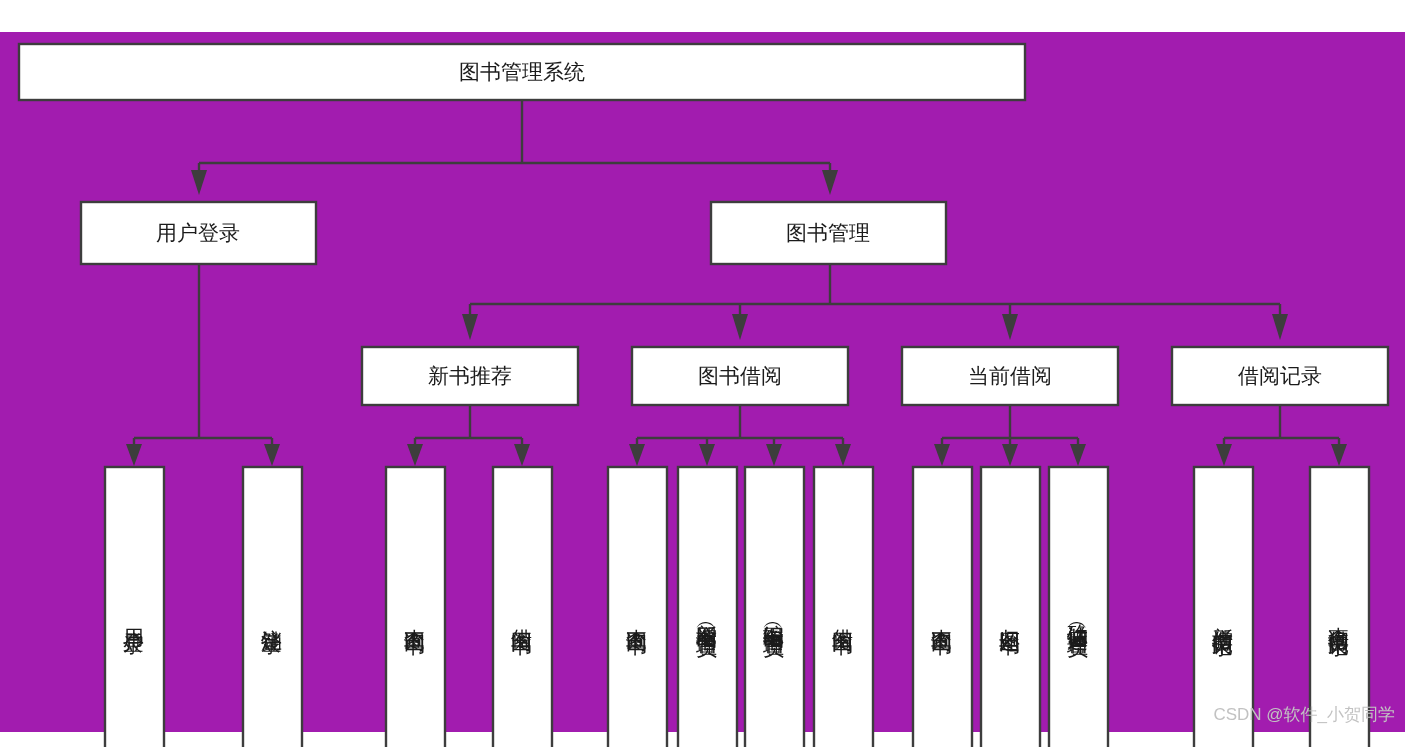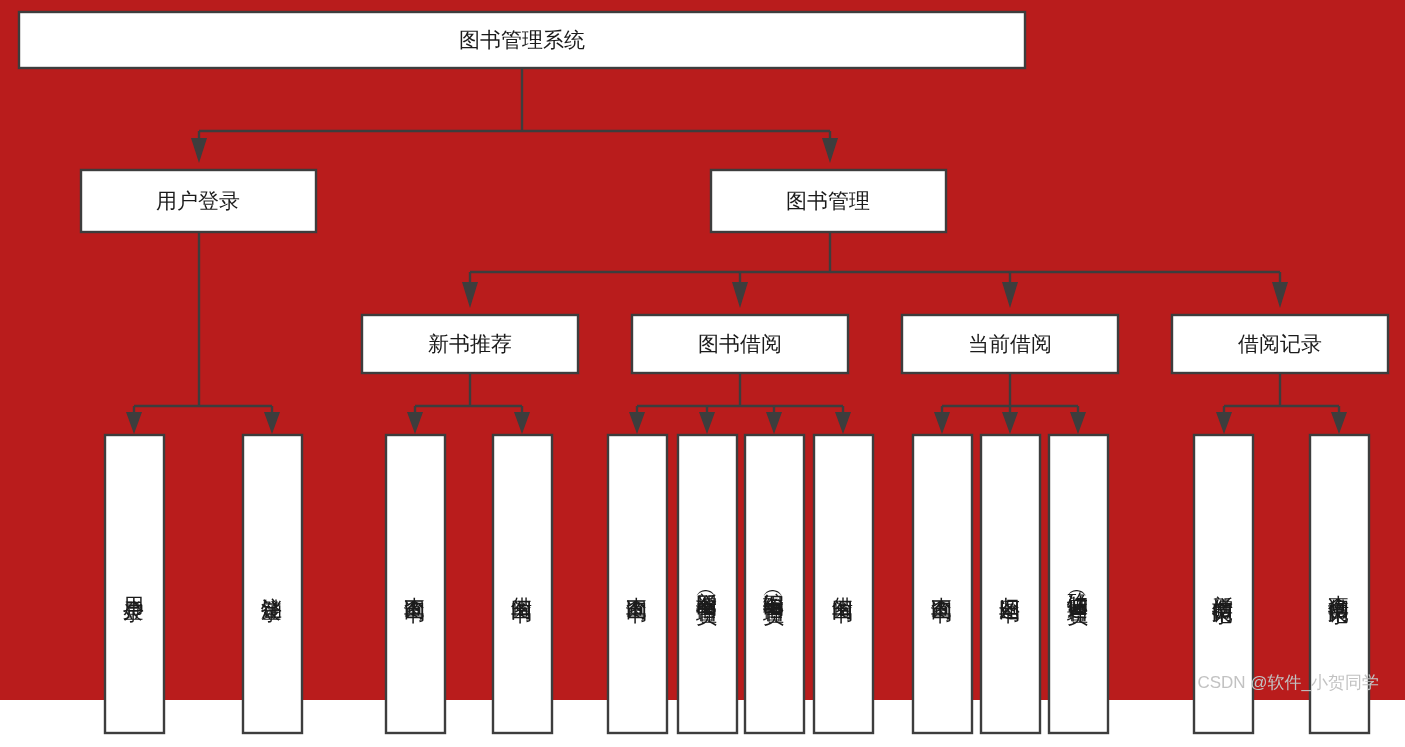--- a/index.html
+++ b/index.html
@@ -10,21 +10,22 @@
   body {
     width: 1405px;
     height: 747px;
     font-family: "Liberation Sans", sans-serif;
     overflow: hidden;
   }
   #diagram-root {
     position: relative;
     width: 1405px;
     height: 700px;
-    background: #b91c1c;
+    background: #a21caf;
+    margin-top: 32px;
   }
   svg.diagram-canvas {
     position: absolute;
     left: 0;
     top: 0;
     width: 1405px;
     height: 747px;
     display: block;
   }
   .node-box {
@@ -54,21 +55,21 @@
     font-size: 21px;
     fill: #1b1b1b;
     writing-mode: vertical-rl;
     text-orientation: upright;
     dominant-baseline: central;
     text-anchor: middle;
     letter-spacing: 2px;
   }
   .watermark {
     position: absolute;
-    right: 26px;
+    right: 10px;
     bottom: 6px;
     font-family: "Liberation Sans", sans-serif;
     font-size: 17px;
     color: #c2c2c2;
     white-space: nowrap;
     pointer-events: none;
     user-select: none;
   }
 </style>
 </head>

